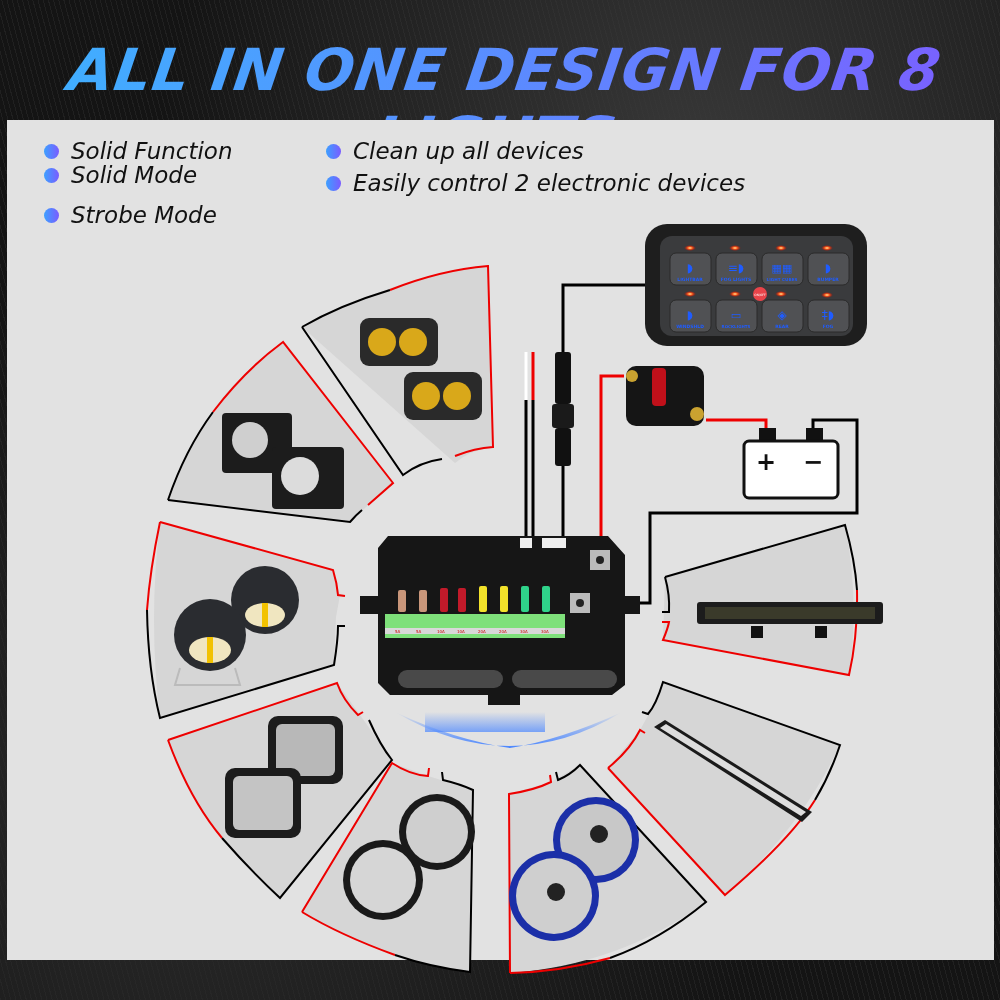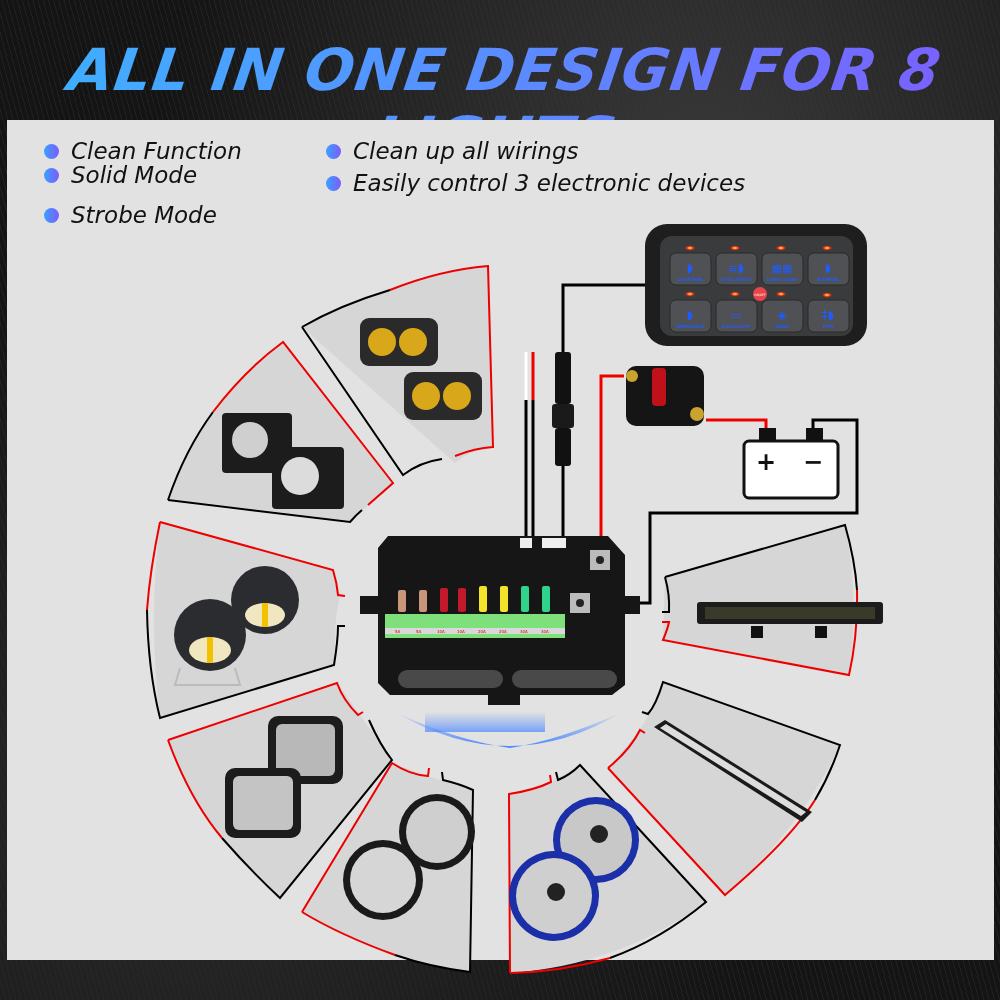--- a/index.html
+++ b/index.html
@@ -28,37 +28,37 @@
 </head>
 <body>
 
 <div class="bg"></div>
 <div class="title">ALL IN ONE DESIGN FOR 8 LIGHTS</div>
 <div class="panel"></div>
 
 <div>
   <div class="feat" style="left:44px;top:138px">
       <span class="dot"></span>
-      <span>Clean Function</span>
+      <span>Solid Function</span>
     </div>
   <div class="feat" style="left:44px;top:162px">
       <span class="dot"></span>
       <span>Solid Mode</span>
     </div>
   <div class="feat" style="left:44px;top:202px">
       <span class="dot"></span>
       <span>Strobe Mode</span>
     </div>
   <div class="feat" style="left:326px;top:138px">
       <span class="dot"></span>
-      <span>Clean up all wirings</span>
+      <span>Clean up all devices</span>
     </div>
   <div class="feat" style="left:326px;top:170px">
       <span class="dot"></span>
-      <span>Easily control 3 electronic devices</span>
+      <span>Easily control 2 electronic devices</span>
     </div>
 </div>
 
 <svg width="1000" height="1000" viewBox="0 0 1000 1000">
   <defs>
     <linearGradient id="arrowGrad" x1="0" y1="0" x2="0" y2="1">
       <stop offset="0" stop-color="#e2e2e2"></stop>
       <stop offset="1" stop-color="#4a86ff"></stop>
     </linearGradient>
     <radialGradient id="ledGlow" cx="0.5" cy="0.5" r="0.5">

